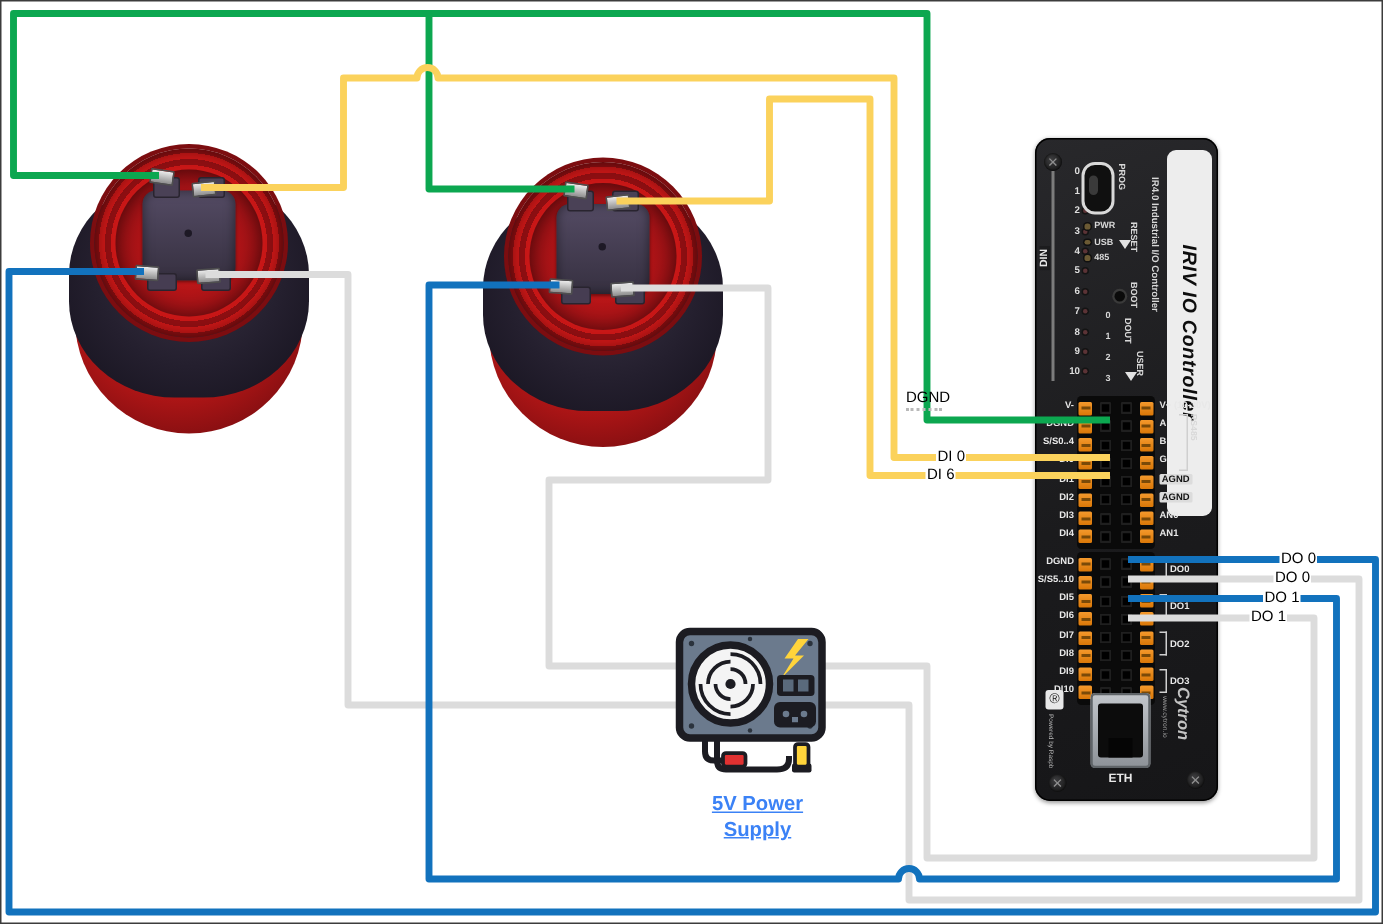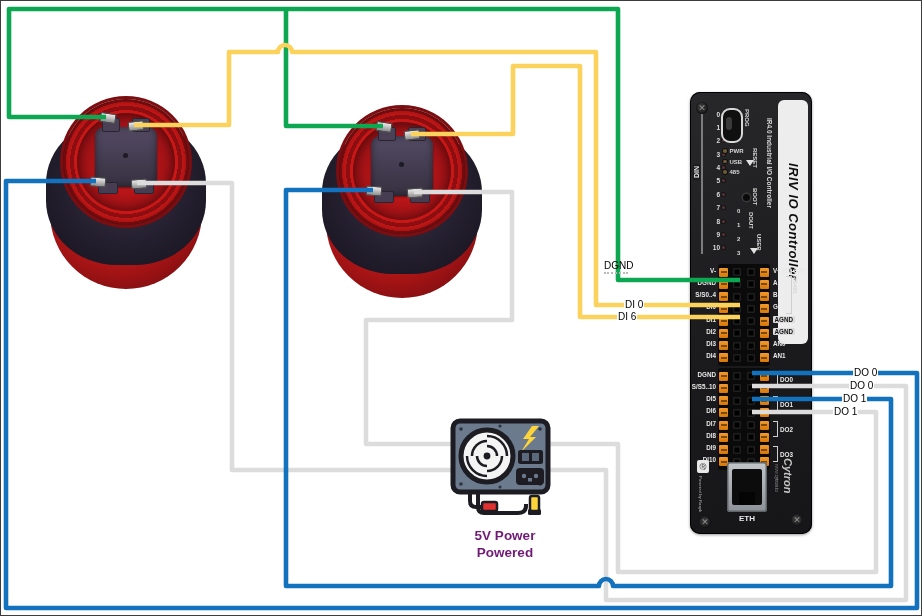--- a/index.html
+++ b/index.html
@@ -97,21 +97,21 @@
   #rj45{position:absolute;left:37px;top:370px;width:40px;height:50px;background:linear-gradient(#c2c6cb,#8d9298);border-radius:3px;box-shadow:inset 0 0 0 1.5px #5f6468;}
   #rj45 .slot{position:absolute;left:5px;top:7px;width:30px;height:36px;background:#0c0c0c;border-radius:2px;}
   #rj45 .tab{position:absolute;left:12px;top:30px;width:16px;height:13px;background:#050505;}
   #eth{position:absolute;left:37px;top:422px;width:40px;text-align:center;font-size:8px;font-weight:bold;color:#e8e8e8;}
   #cytron{position:absolute;left:92px;top:366px;writing-mode:vertical-rl;font-size:11px;font-weight:bold;font-style:italic;color:#c3c3c3;}
   #cyturl{position:absolute;left:84px;top:372px;writing-mode:vertical-rl;font-size:4.5px;color:#9a9a9a;}
 
   
   #psu{position:absolute;left:440px;top:392px;z-index:30;}
   #psu-label{position:absolute;left:438px;top:527px;width:134px;z-index:30;text-align:center;
-    font-size:13.5px;font-weight:bold;color:#701a75;line-height:17px;}
+    font-size:13.5px;font-weight:bold;color:#3b82f6;line-height:17px;text-decoration:underline;}
   #psu-label span{display:block;}
 </style>
 </head>
 <body>
 
 <div id="canvas">
 
   <div id="board">
     <div class="screw" style="left:6px;top:10px;">✕</div>
     <div class="screw" style="left:100px;top:8px;">✕</div>
@@ -455,16 +455,16 @@
     <g>
       <path d="M30 100 v9 q0 6 6 6 h6" fill="none" stroke="#1c1c22" stroke-width="4"></path>
       <path d="M38 100 v15 q0 6 6 6 h34 q8 0 8 -7 v-2" fill="none" stroke="#1c1c22" stroke-width="4"></path>
       <rect x="42" y="110" width="15" height="9" rx="2" fill="#e03131" stroke="#1c1c22" stroke-width="2.5"></rect>
       <rect x="88" y="117" width="13" height="6" rx="1.5" fill="#1c1c22"></rect>
       <rect x="90" y="104" width="9" height="15" rx="2" fill="#ffd43b" stroke="#1c1c22" stroke-width="2.5"></rect>
     </g>
   </svg>
   <div id="psu-label">
     <span>5V Power</span>
-    <span>Powered</span>
+    <span>Supply</span>
   </div>
 
 </div>
 
 </body></html>

